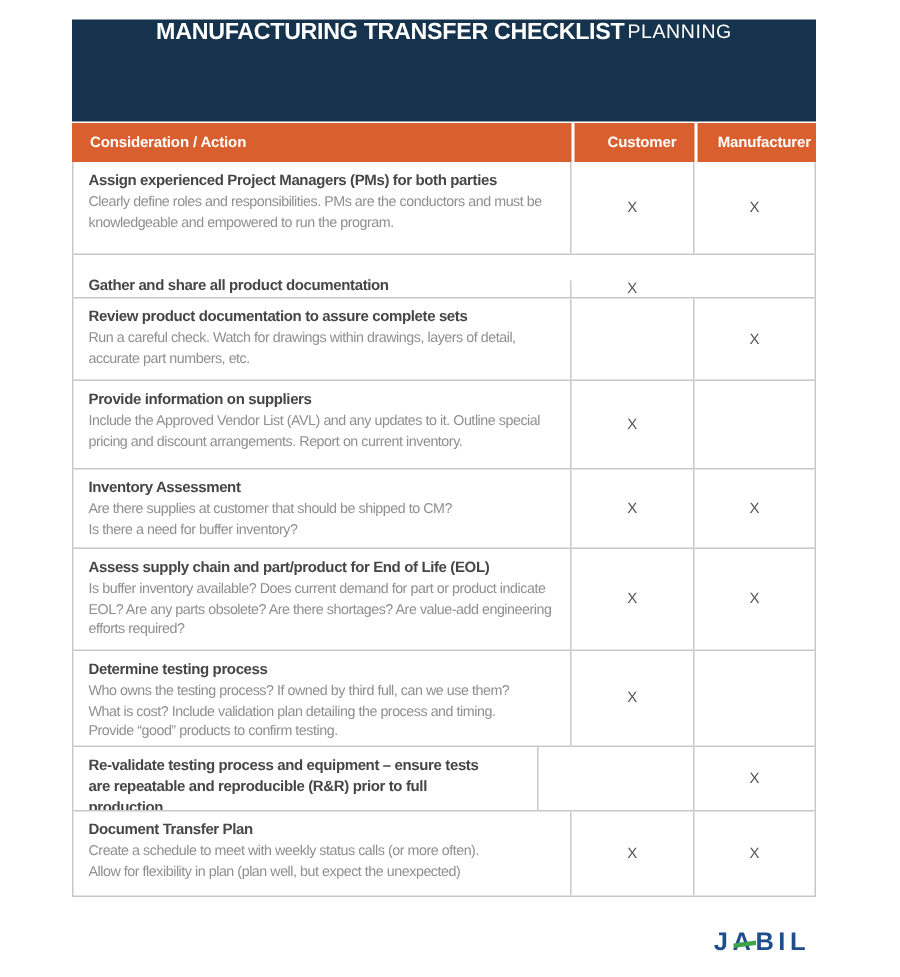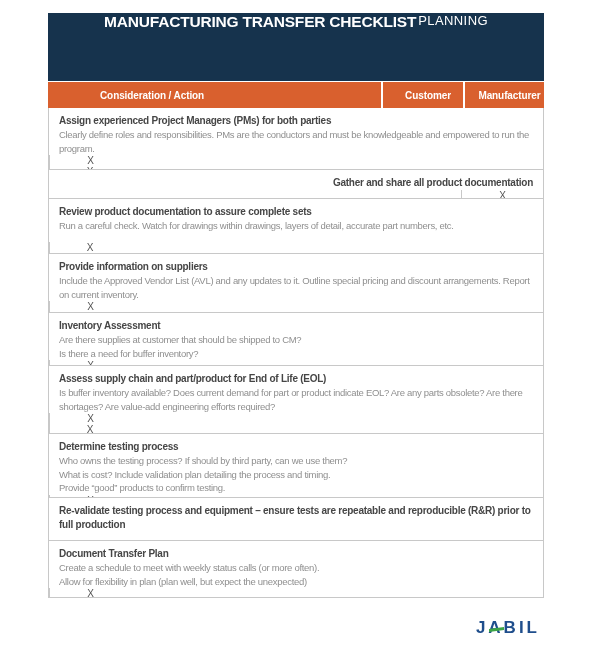--- a/index.html
+++ b/index.html
@@ -20,27 +20,27 @@
 
   
   .banner{height:68px;background:var(--navy);color:#ffffff;text-align:center;
           display:flex;flex-direction:row;justify-content:center;gap:2px;}
   .banner .title{font-size:15.5px;font-weight:bold;letter-spacing:-0.2px;}
   .banner .subtitle{font-size:13px;font-weight:normal;letter-spacing:0.4px;}
 
   
   .thead{display:flex;height:26px;background:var(--orange);color:#ffffff;margin-top:1px;}
   .th{display:flex;align-items:center;font-size:10px;font-weight:bold;letter-spacing:-0.1px;}
-  .th-main{flex:1;padding-left:12px;justify-content:flex-start;margin-left:40px;}
+  .th-main{flex:1;padding-left:12px;justify-content:flex-start;}
   .th-col{width:82px;justify-content:center;border-left:2px solid #ffffff;padding-left:10px;}
   .th-col:last-child{width:81px;}
 
   
   .tbody{border:1px solid var(--border);border-top:none;}
-  .row{display:flex;overflow:hidden;flex-direction:column;}
+  .row{display:flex;overflow:hidden;}
   .row + .row{border-top:1px solid var(--border);}
   .row:nth-child(1){height:61px;}
   .row:nth-child(2){height:29px;align-items:flex-end;}
   .row:nth-child(3){height:55px;}
   .row:nth-child(4){height:59px;}
   .row:nth-child(5){height:53px;}
   .row:nth-child(6){height:68px;}
   .row:nth-child(7){height:64px;}
   .row:nth-child(8){height:43px;gap:22px;}
   .row:nth-child(9){height:57px;}
@@ -120,21 +120,21 @@
           <div class="cell main">
             <div class="row-title">Assess supply chain and part/product for End of Life (EOL)</div>
             <div class="row-desc">Is buffer inventory available? Does current demand for part or product indicate EOL? Are any parts obsolete? Are there shortages? Are value-add engineering efforts required?</div>
           </div>
           <div class="cell mark">X</div>
           <div class="cell mark">X</div>
         </div>
         <div class="row">
           <div class="cell main">
             <div class="row-title">Determine testing process</div>
-            <div class="row-desc">Who owns the testing process? If should by third party, can we use them?</div>
+            <div class="row-desc">Who owns the testing process? If owned by third full, can we use them?</div>
             <div class="row-desc">What is cost? Include validation plan detailing the process and timing.</div>
             <div class="row-desc">Provide “good” products to confirm testing.</div>
           </div>
           <div class="cell mark">X</div>
           <div class="cell mark"></div>
         </div>
         <div class="row">
           <div class="cell main">
             <div class="row-title">Re-validate testing process and equipment – ensure tests are repeatable and reproducible (R&amp;R) prior to full production</div>
           </div>

